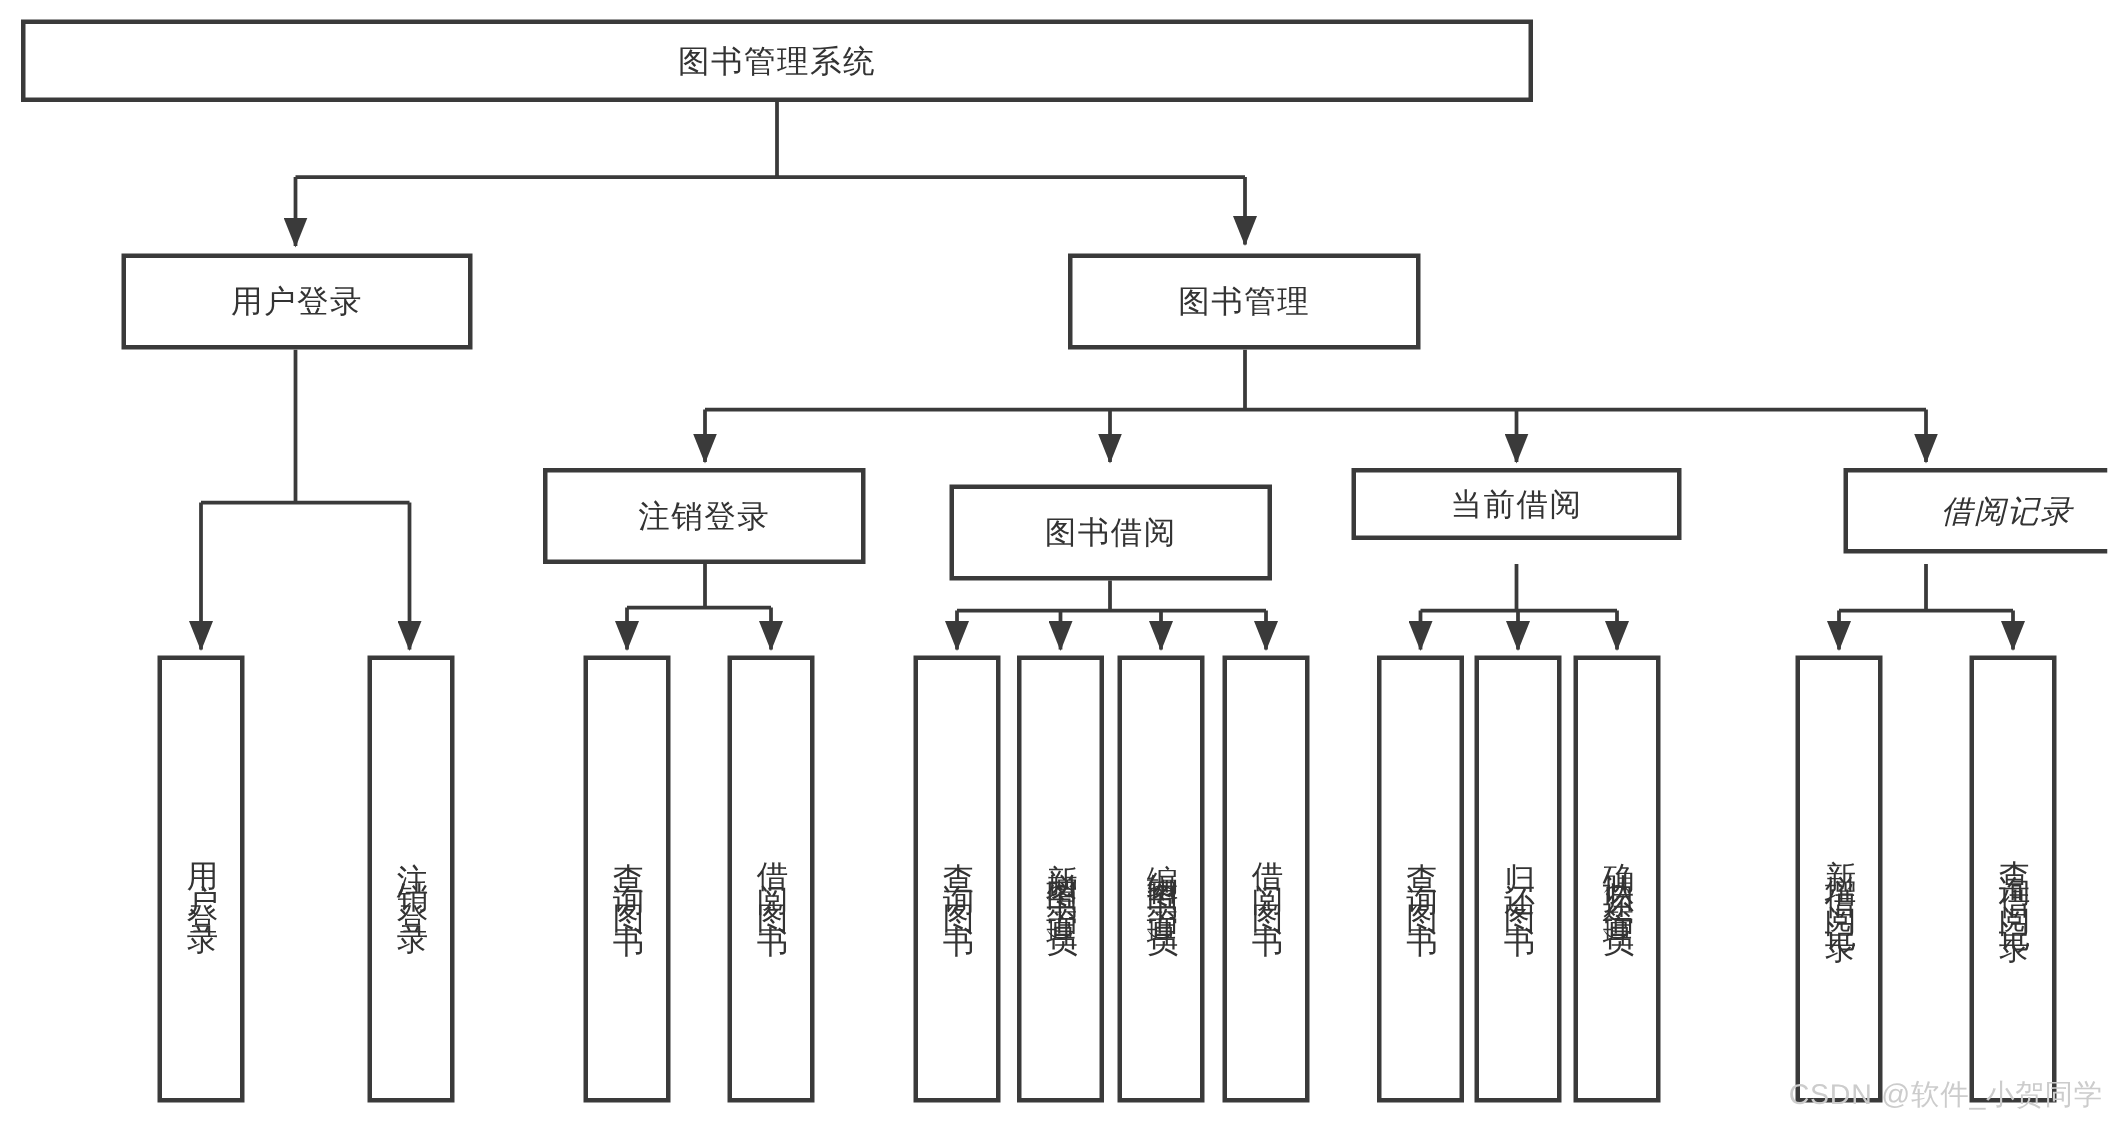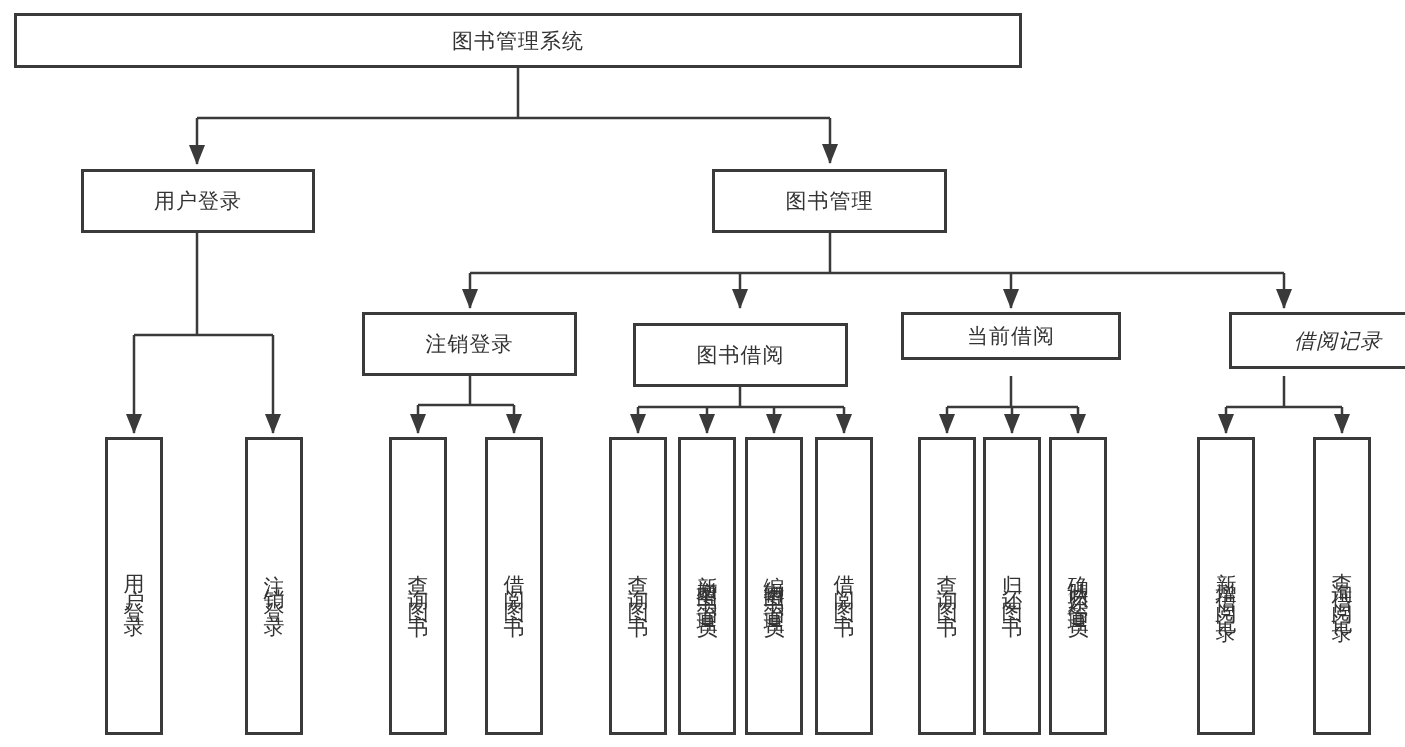--- a/index.html
+++ b/index.html
@@ -133,13 +133,14 @@
     <span class="lbl sp9">确认归还（管理员）</span>
   </div>
 
   <div class="box vbox" style="left:1197px;top:437px;width:58px;height:298px;">
     <span class="lbl sp6">新增借阅记录</span>
   </div>
   <div class="box vbox" style="left:1313px;top:437px;width:58px;height:298px;">
     <span class="lbl sp6">查询借阅记录</span>
   </div>
 
+  <div class="watermark">CSDN @软件_小贺同学</div>
 </div>
 
 </body></html>

